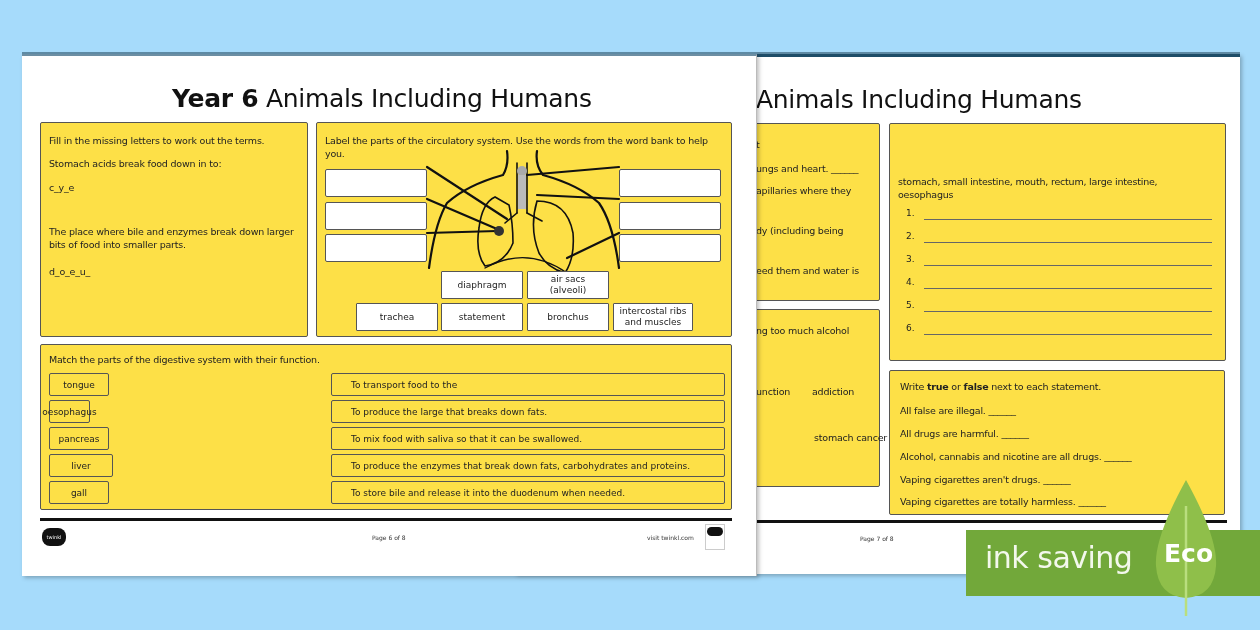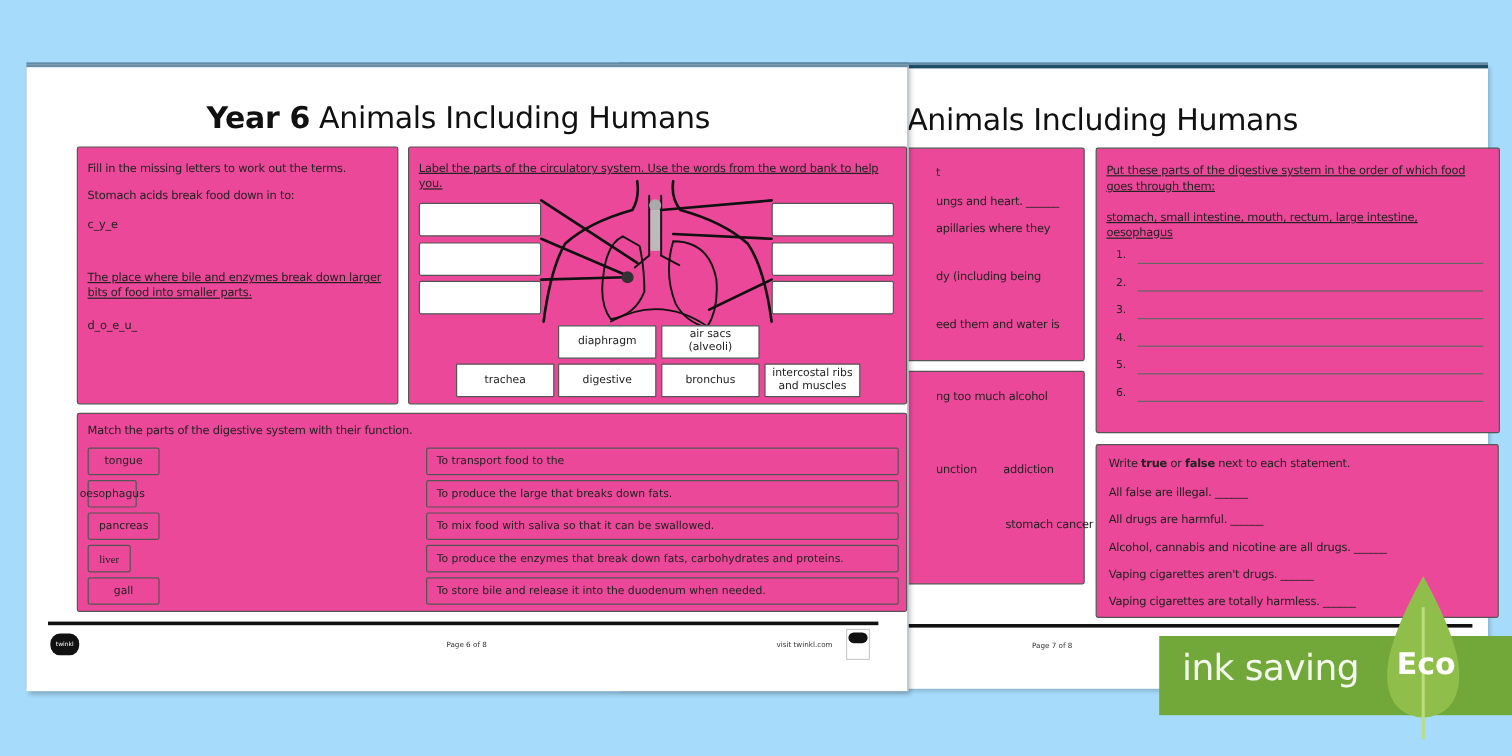--- a/index.html
+++ b/index.html
@@ -6,28 +6,28 @@
   html, body { width: 1260px; height: 630px; overflow: hidden; }
   body { background: #a6dbfb; font-family: "DejaVu Sans", sans-serif; color: #111; position: relative; }
 
   .page { position: absolute; background: #fff; box-shadow: 0 -2px 0 #5e8aa4, 2px 2px 4px rgba(0,0,0,0.25); }
   #page-right { left: 515px; top: 54px; width: 725px; height: 520px; border-top: 3px solid #1e4d68; }
   #page-left { left: 22px; top: 54px; width: 735px; height: 522px; border-top: 2px solid #6c8ea3; z-index: 2; border-right: 1px solid #bbb; }
 
   .title { position: absolute; font-family: "DejaVu Sans", sans-serif; font-size: 25px; color: #111; white-space: nowrap; letter-spacing: -0.3px; }
   .title b { font-weight: bold; }
 
-  .box { position: absolute; border: 1.6px solid #555; border-radius: 2px; background: #ec4899; margin-left: 24px; }
+  .box { position: absolute; border: 1.6px solid #555; border-radius: 2px; background: #fde047; }
   .txt { position: absolute; font-size: 9.5px; line-height: 13px; color: #222; white-space: nowrap; letter-spacing: -0.2px; }
-  .txt.wrap { white-space: normal; text-decoration: underline; }
+  .txt.wrap { white-space: normal; }
 
   .label-box { position: absolute; border: 1.5px solid #555; border-radius: 2px; background: #fff; }
   .word { position: absolute; border: 1.3px solid #555; border-radius: 1px; background: #fff; font-size: 9px; line-height: 11px; display: flex; align-items: center; justify-content: center; text-align: center; color: #222; }
   .match-l { position: absolute; border: 1.4px solid #555; border-radius: 2px; font-size: 9px; display: flex; align-items: center; justify-content: center; color: #222; }
-  .match-r { position: absolute; border: 1.4px solid #555; border-radius: 2px; font-size: 9px; display: flex; align-items: center; padding-left: 8px; color: #222; }
+  .match-r { position: absolute; border: 1.4px solid #555; border-radius: 2px; font-size: 9px; display: flex; align-items: center; padding-left: 19px; color: #222; }
 
   .footer-rule { position: absolute; height: 3px; background: #111; }
   .footer-text { position: absolute; font-size: 6px; color: #333; }
 
   .write-line { position: absolute; height: 1px; background: #666; }
   .num { position: absolute; font-size: 9px; color: #222; }
 
   #eco-banner { position: absolute; left: 966px; top: 530px; width: 294px; height: 66px; background: #72a83a; z-index: 5; }
   #eco-text { position: absolute; left: 985px; top: 540px; font-size: 30px; color: #f3f8ec; z-index: 7; font-family: "DejaVu Sans", sans-serif; letter-spacing: -0.5px; }
   #eco-leaf { position: absolute; left: 1148px; top: 478px; z-index: 6; }
@@ -48,21 +48,20 @@
   </div>
 
   <div class="box" style="left:200px; top:252px; width:165px; height:178px;">
     <div class="txt" style="left:40px; top:14px;">ng too much alcohol</div>
     <div class="txt" style="left:40px; top:75px;">unction</div>
     <div class="txt" style="left:96px; top:75px;">addiction</div>
     <div class="txt" style="left:98px; top:121px;">stomach cancer</div>
   </div>
 
   <div class="box" style="left:374px; top:66px; width:337px; height:238px;">
-    <div class="txt wrap" style="left:8px; top:12px; width:315px;">Put these parts of the digestive system in the order of which food goes through them:</div>
     <div class="txt wrap" style="left:8px; top:51px; width:315px;">stomach, small intestine, mouth, rectum, large intestine, oesophagus</div>
 
     <div class="num" style="left:16px; top:84px;">1.</div>
     <div class="write-line" style="left:34px; top:95px; width:288px;"></div>
     <div class="num" style="left:16px; top:107px;">2.</div>
     <div class="write-line" style="left:34px; top:118px; width:288px;"></div>
     <div class="num" style="left:16px; top:130px;">3.</div>
     <div class="write-line" style="left:34px; top:141px; width:288px;"></div>
     <div class="num" style="left:16px; top:153px;">4.</div>
     <div class="write-line" style="left:34px; top:164px; width:288px;"></div>
@@ -135,32 +134,32 @@
     <div class="label-box" style="left:8px; top:46px; width:102px; height:28px;"></div>
     <div class="label-box" style="left:8px; top:79px; width:102px; height:28px;"></div>
     <div class="label-box" style="left:8px; top:111px; width:102px; height:28px;"></div>
     <div class="label-box" style="left:302px; top:46px; width:102px; height:28px;"></div>
     <div class="label-box" style="left:302px; top:79px; width:102px; height:28px;"></div>
     <div class="label-box" style="left:302px; top:111px; width:102px; height:28px;"></div>
 
     <div class="word" style="left:124px; top:148px; width:82px; height:28px;">diaphragm</div>
     <div class="word" style="left:210px; top:148px; width:82px; height:28px; padding:0 6px;">air sacs (alveoli)</div>
     <div class="word" style="left:39px; top:180px; width:82px; height:28px;">trachea</div>
-    <div class="word" style="left:124px; top:180px; width:82px; height:28px;">digestive</div>
+    <div class="word" style="left:124px; top:180px; width:82px; height:28px;">statement</div>
     <div class="word" style="left:210px; top:180px; width:82px; height:28px;">bronchus</div>
     <div class="word" style="left:296px; top:180px; width:80px; height:28px; padding:0 2px;">intercostal ribs and muscles</div>
   </div>
 
   <div class="box" style="left:18px; top:288px; width:692px; height:166px;">
     <div class="txt" style="left:8px; top:8px;">Match the parts of the digestive system with their function.</div>
 
     <div class="match-l" style="left:8px; top:28px; width:60px; height:23px;">tongue</div>
     <div class="match-l" style="left:8px; top:55px; width:41px; height:23px;">oesophagus</div>
     <div class="match-l" style="left:8px; top:82px; width:60px; height:23px;">pancreas</div>
-    <div class="match-l" style="left:8px; top:109px; width:36px; height:23px;font-family:Liberation Serif, serif;">liver</div>
+    <div class="match-l" style="left:8px; top:109px; width:64px; height:23px;">liver</div>
     <div class="match-l" style="left:8px; top:136px; width:60px; height:23px;">gall</div>
 
     <div class="match-r" style="left:290px; top:28px; width:394px; height:23px;">To transport food to the</div>
     <div class="match-r" style="left:290px; top:55px; width:394px; height:23px;">To produce the large that breaks down fats.</div>
     <div class="match-r" style="left:290px; top:82px; width:394px; height:23px;">To mix food with saliva so that it can be swallowed.</div>
     <div class="match-r" style="left:290px; top:109px; width:394px; height:23px;">To produce the enzymes that break down fats, carbohydrates and proteins.</div>
     <div class="match-r" style="left:290px; top:136px; width:394px; height:23px;">To store bile and release it into the duodenum when needed.</div>
   </div>
 
   <div class="footer-rule" style="left:18px; top:462px; width:692px;"></div>

